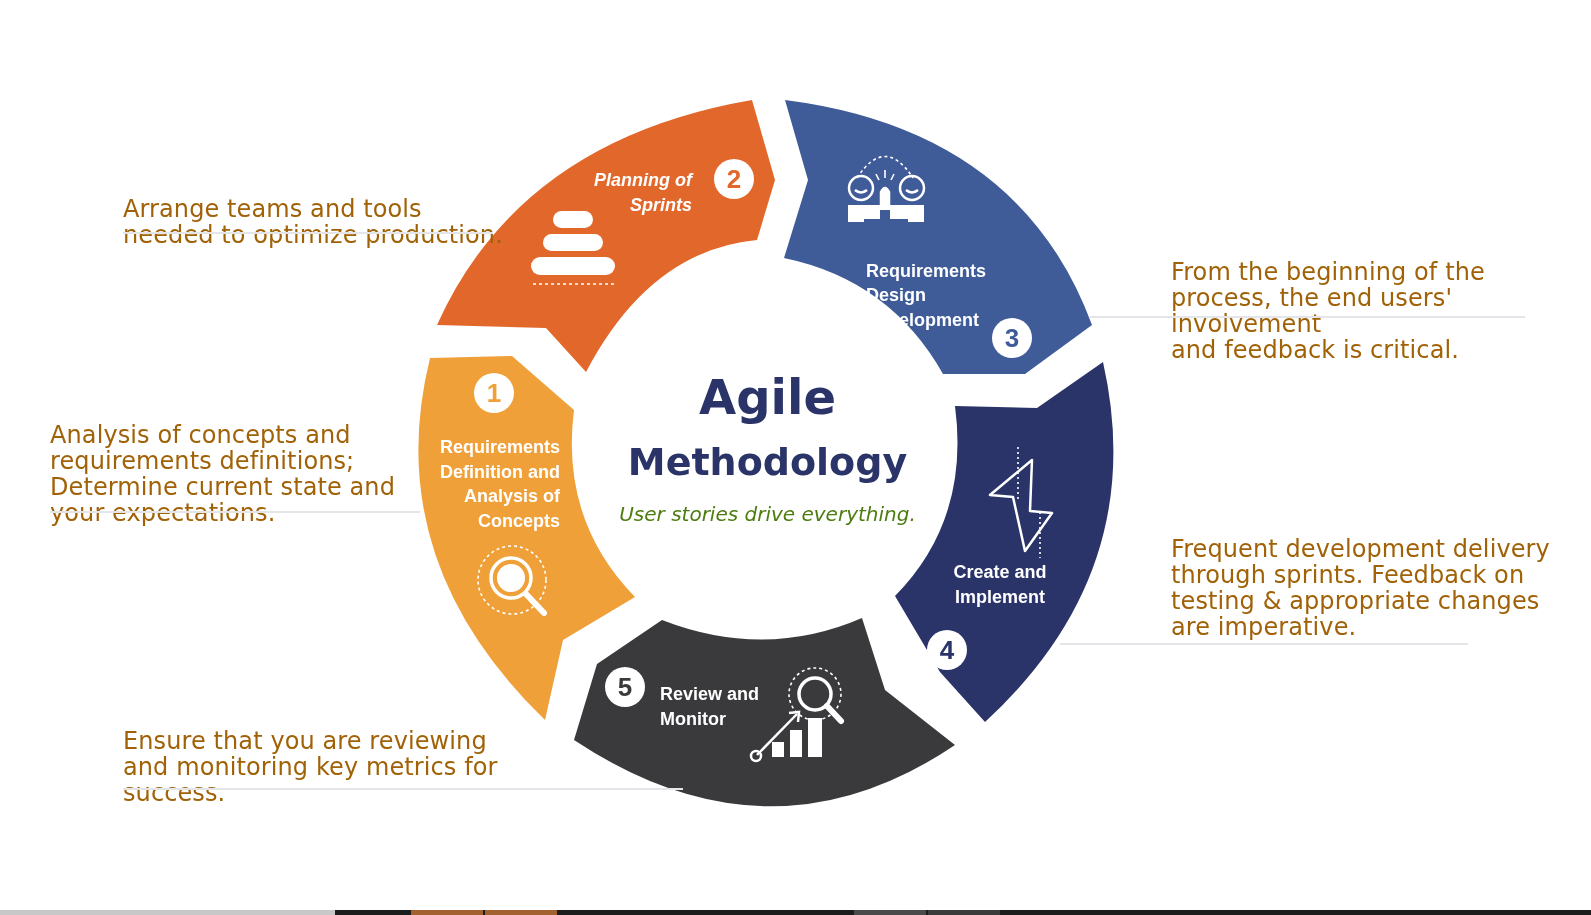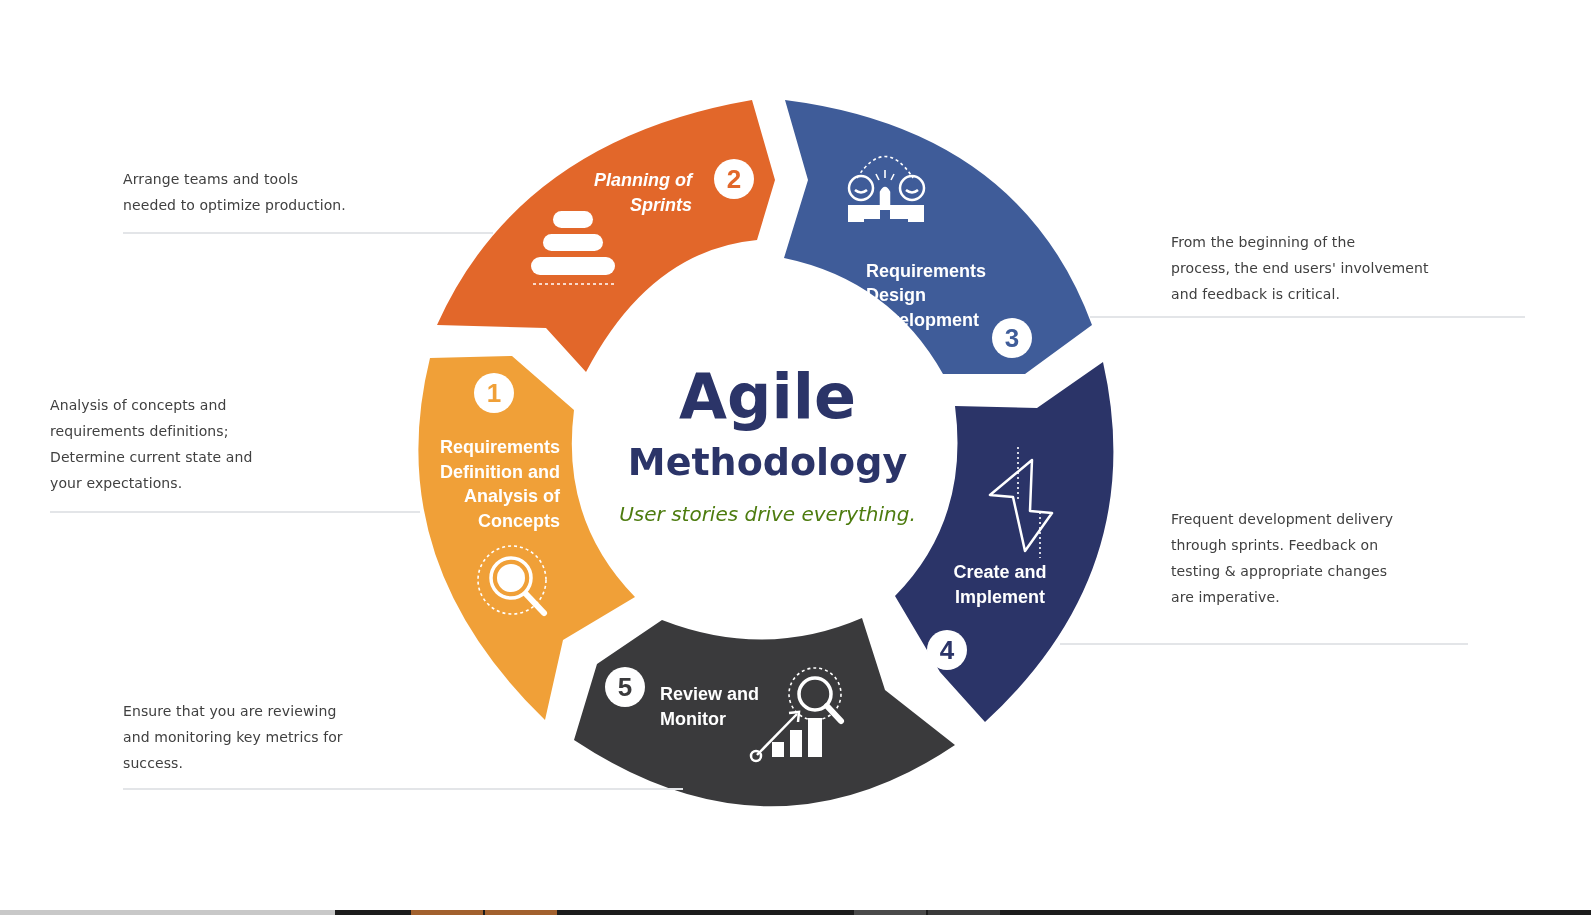--- a/index.html
+++ b/index.html
@@ -1,18 +1,18 @@
 <!DOCTYPE html>
 <html><head>
 <meta charset="utf-8">
 <style>
   html, body { margin:0; padding:0; }
   body { width:1591px; height:915px; background:#ffffff; position:relative; overflow:hidden;
          font-family:"DejaVu Sans", sans-serif; }
-  .note { position:absolute; color:#404040; font-size:14px; line-height:26px; white-space:pre-line; letter-spacing:0.1px; }
+  .note { position:absolute; color:#a16207; font-size:24px; line-height:26px; white-space:pre-line; letter-spacing:0.1px;margin-top:30px; }
   .rule { position:absolute; height:2px; background:#E3E5E8; }
   svg.ring { position:absolute; left:0; top:0; }
   .seg-label { position:absolute; color:#ffffff; font-weight:bold; font-size:18px; line-height:24.5px; white-space:pre-line;
                font-family:"Liberation Sans", sans-serif; }
   .badge { position:absolute; width:40px; height:40px; border-radius:50%; background:#ffffff; display:flex; align-items:center; justify-content:center;
            font-weight:bold; font-size:26px; font-family:"Liberation Sans", sans-serif; }
   .center-title { position:absolute; color:#2B3468; font-weight:bold; text-align:center; font-family:"DejaVu Sans", sans-serif; }
   .center-sub { position:absolute; color:#4d7c0f; font-style:italic; font-size:20px; text-align:center; font-family:"DejaVu Sans", sans-serif; }
   .bottom-bar { position:absolute; left:0; top:910px; width:1591px; height:5px; display:flex; }
   .bottom-bar > div { height:100%; }
@@ -72,21 +72,21 @@
     <line x1="827" y1="706" x2="841" y2="721" stroke-width="6" stroke-linecap="round"></line>
     <rect x="772" y="742" width="12" height="15" fill="#ffffff" stroke="none"></rect>
     <rect x="790" y="730" width="12" height="27" fill="#ffffff" stroke="none"></rect>
     <rect x="808" y="718" width="14" height="39" fill="#ffffff" stroke="none"></rect>
     <line x1="757" y1="755" x2="797" y2="714" stroke-width="2.5"></line>
     <circle cx="756" cy="756" r="5" stroke-width="2.5"></circle>
     <path d="M 789 713 L 799 712 L 798 722" stroke-width="2.5"></path>
   </g>
 </svg>
 
-<div class="center-title" style="left:620px; top:357px; width:295px; font-size:62px; line-height:80px;">Agile</div>
+<div class="center-title" style="left:620px; top:357px; width:295px; font-size:48px; line-height:80px;">Agile</div>
 <div class="center-title" style="left:600px; top:434px; width:335px; font-size:38px; line-height:56px;">Methodology</div>
 <div class="center-sub" style="left:600px; top:500px; width:335px; line-height:28px;">User stories drive everything.</div>
 
 <div class="seg-label" style="left:588px; top:168px; text-align:right; width:104px;font-style:italic;">Planning of
 Sprints</div>
 <div class="badge" style="left:714px; top:159px; color:#E2672A;">2</div>
 
 <div class="seg-label" style="left:866px; top:234px; width:190px;">
   <span>Requirements
 Design

